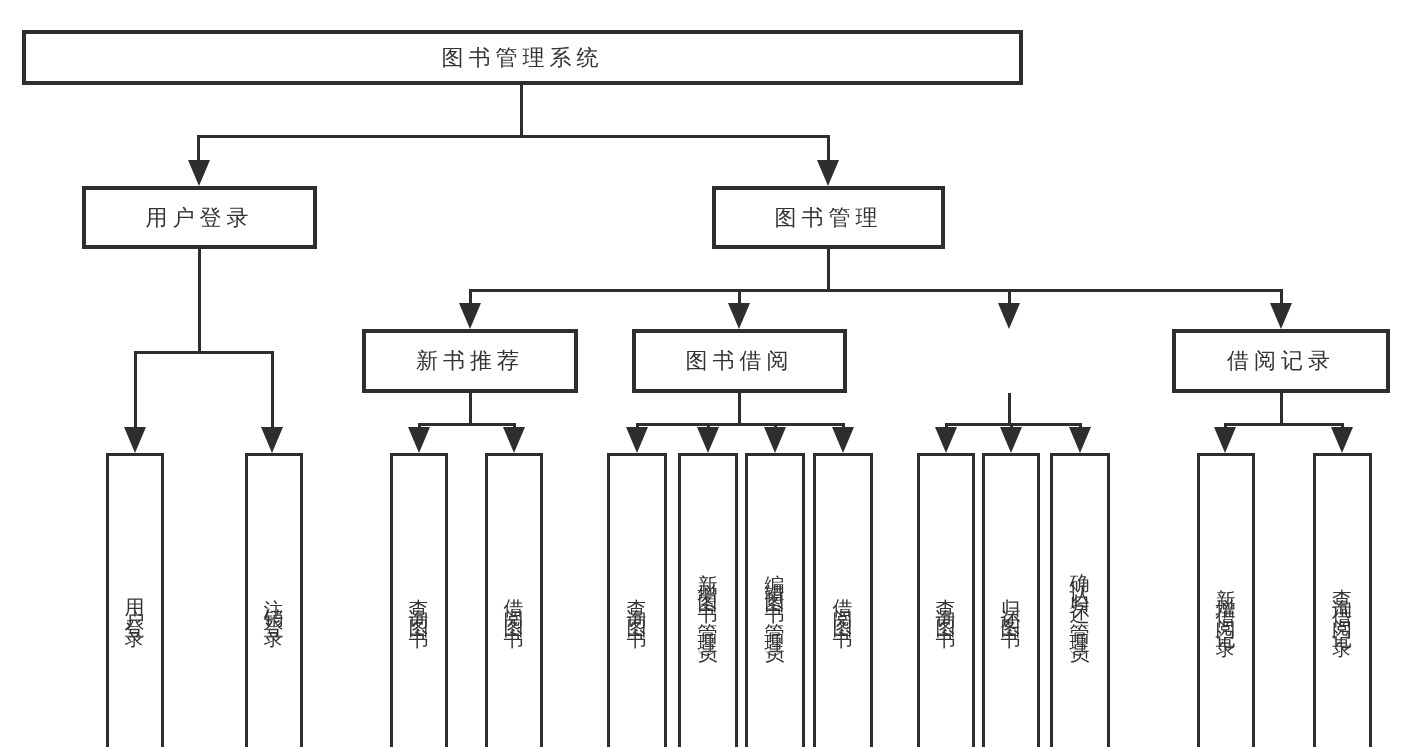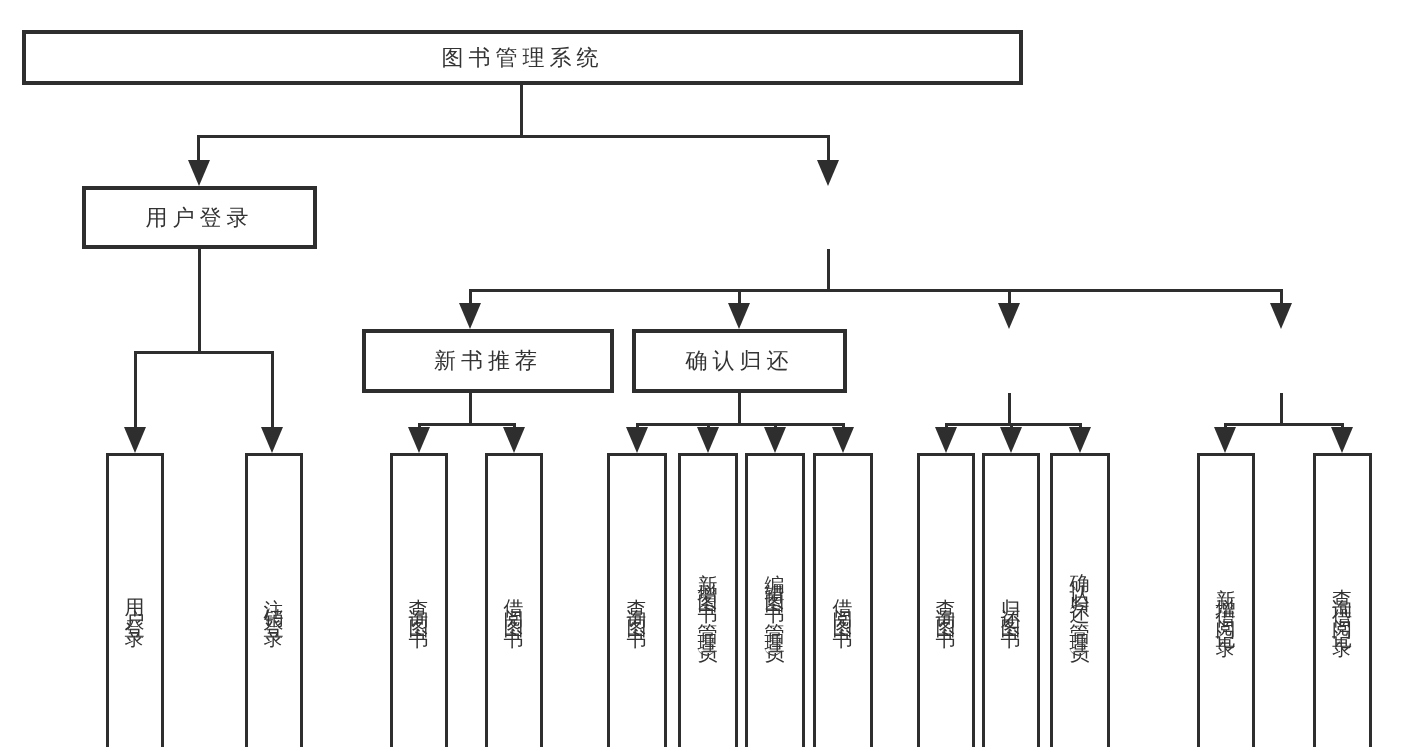--- a/index.html
+++ b/index.html
@@ -47,44 +47,50 @@
   <div class="vline" style="left:520px;top:69px;width:3px;height:53px;"></div>
   <div class="hline" style="left:197px;top:119px;width:633px;height:3px;"></div>
   <div class="vline" style="left:197px;top:119px;width:3px;height:28px;"></div>
   <div class="vline" style="left:827px;top:119px;width:3px;height:28px;"></div>
   <div class="arrow" style="left:188px;top:144px;"></div>
   <div class="arrow" style="left:817px;top:144px;"></div>
 
   <div class="node" style="left:82px;top:170px;width:235px;height:63px;">
     <span class="lbl">用户登录</span>
   </div>
+  <div class="node" style="left:712px;top:170px;width:233px;height:63px;">
+    <span class="lbl">图书管理</span>
+  </div>
 
   <div class="vline" style="left:198px;top:233px;width:3px;height:102px;"></div>
   <div class="hline" style="left:134px;top:335px;width:140px;height:3px;"></div>
   <div class="vline" style="left:134px;top:335px;width:3px;height:78px;"></div>
   <div class="vline" style="left:271px;top:335px;width:3px;height:78px;"></div>
   <div class="arrow" style="left:124px;top:411px;"></div>
   <div class="arrow" style="left:261px;top:411px;"></div>
 
   <div class="vline" style="left:827px;top:233px;width:3px;height:42px;"></div>
   <div class="hline" style="left:469px;top:273px;width:814px;height:3px;"></div>
   <div class="vline" style="left:469px;top:273px;width:3px;height:16px;"></div>
   <div class="vline" style="left:738px;top:273px;width:3px;height:16px;"></div>
   <div class="vline" style="left:1008px;top:273px;width:3px;height:16px;"></div>
   <div class="vline" style="left:1280px;top:273px;width:3px;height:16px;"></div>
   <div class="arrow" style="left:459px;top:287px;"></div>
   <div class="arrow" style="left:728px;top:287px;"></div>
   <div class="arrow" style="left:998px;top:287px;"></div>
   <div class="arrow" style="left:1270px;top:287px;"></div>
 
-  <div class="node" style="left:362px;top:313px;width:252px;height:64px;">
+  <div class="node" style="left:362px;top:313px;width:216px;height:64px;">
     <span class="lbl">新书推荐</span>
   </div>
   <div class="node" style="left:632px;top:313px;width:215px;height:64px;">
-    <span class="lbl">确认归还</span>
+    <span class="lbl">图书借阅</span>
+  </div>
+  <div class="node" style="left:1172px;top:313px;width:218px;height:64px;">
+    <span class="lbl">借阅记录</span>
   </div>
 
   <div class="vline" style="left:469px;top:377px;width:3px;height:33px;"></div>
   <div class="hline" style="left:418px;top:407px;width:98px;height:3px;"></div>
   <div class="vline" style="left:418px;top:407px;width:3px;height:8px;"></div>
   <div class="vline" style="left:513px;top:407px;width:3px;height:8px;"></div>
   <div class="arrow" style="left:408px;top:411px;"></div>
   <div class="arrow" style="left:503px;top:411px;"></div>
 
   <div class="vline" style="left:738px;top:377px;width:3px;height:33px;"></div>

